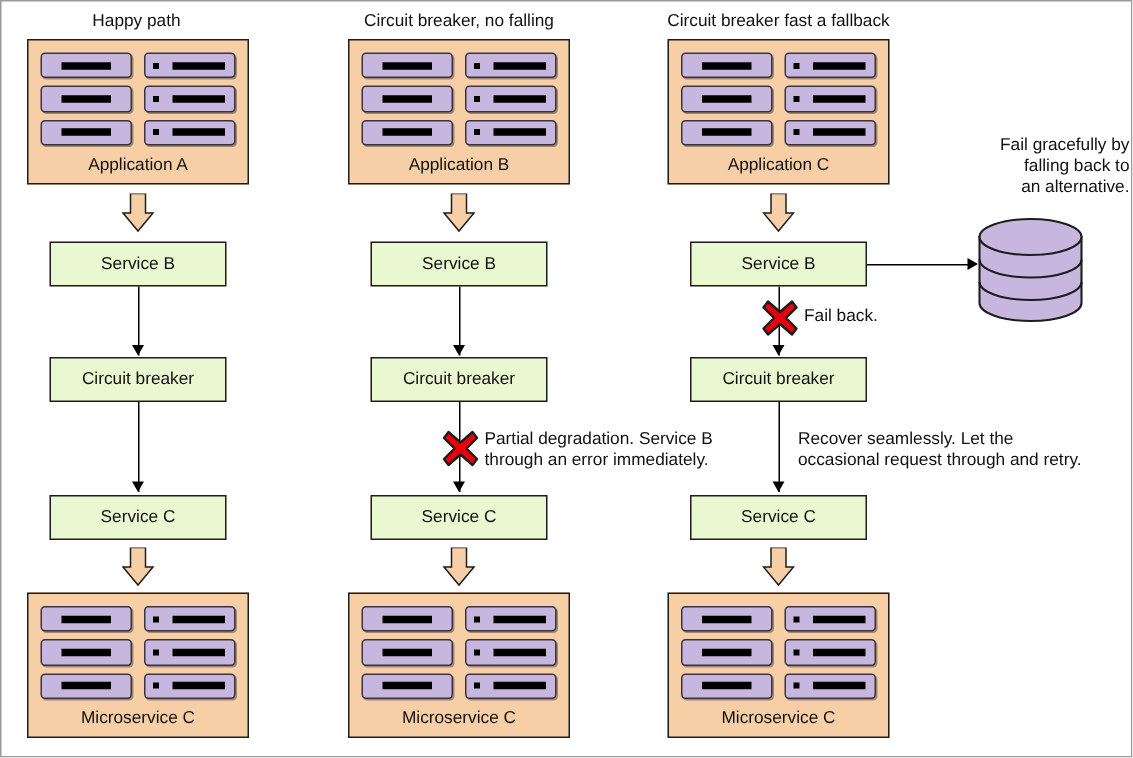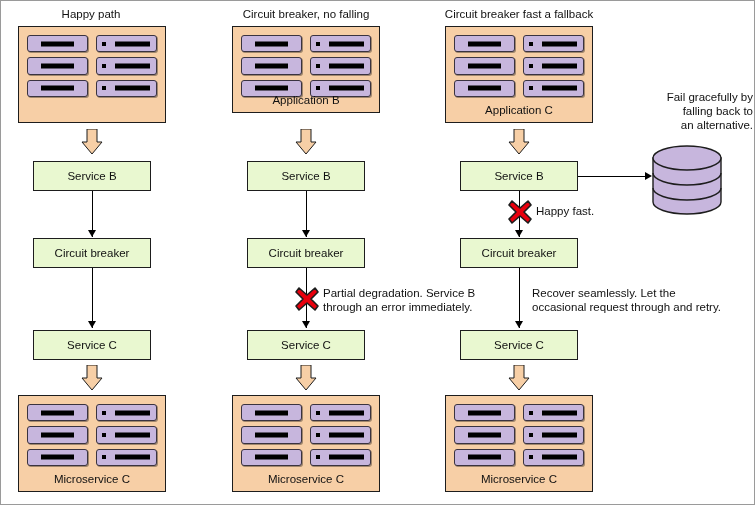--- a/index.html
+++ b/index.html
@@ -162,20 +162,21 @@
           <span class="bar"></span>
         </div>
       <div class="server type-a">
           <span class="bar"></span>
         </div>
       <div class="server type-b">
           <span class="dot"></span>
           <span class="bar"></span>
         </div>
     </div>
+    <div class="caption">Application A</div>
   </div>
 
   <div class="blockarrow" style="left:80px;top:128px;">
     <svg width="22" height="26" viewBox="0 0 22 26">
         <polygon points="6,0 16,0 16,13 21,13 11,25 1,13 6,13" fill="#f7cfa6" stroke="#1d1d1d" stroke-width="1"></polygon>
       </svg>
   </div>
 
   <div class="greenbox" style="left:32px;top:160px;width:118px;height:30px;">Service B</div>
   <div class="vline" style="left:91px;top:190px;height:46px;"></div>
@@ -213,21 +214,21 @@
           <span class="bar"></span>
         </div>
       <div class="server type-b">
           <span class="dot"></span>
           <span class="bar"></span>
         </div>
     </div>
     <div class="caption">Microservice C</div>
   </div>
 
-  <div class="appbox" style="left:231px;top:25px;width:148px;height:87px;padding-left:24px;">
+  <div class="appbox" style="left:231px;top:25px;width:148px;height:97px;padding-left:24px;">
     <div class="servers">
       <div class="server type-a">
           <span class="bar"></span>
         </div>
       <div class="server type-b">
           <span class="dot"></span>
           <span class="bar"></span>
         </div>
       <div class="server type-a">
           <span class="bar"></span>
@@ -356,21 +357,21 @@
   </div>
 
   <div class="vline" style="left:518px;top:190px;height:46px;"></div>
   <div class="arrowhead-down" style="left:514px;top:229px;"></div>
 
   <div class="xmark" style="left:506px;top:198px;">
     <svg width="26" height="26" viewBox="0 0 26 26">
       <path d="M5 2 L13 9 L21 2 L24 6 L17 13 L24 20 L21 24 L13 17 L5 24 L2 20 L9 13 L2 6 Z" fill="#e8000d" stroke="#1d1d1d" stroke-width="1.6" stroke-linejoin="round"></path>
     </svg>
   </div>
-  <div class="note" style="left:535px;top:203px;width:120px;">Happy fast.</div>
+  <div class="note" style="left:535px;top:203px;width:120px;">Fail back.</div>
 
   <div class="greenbox" style="left:459px;top:237px;width:118px;height:30px;">Circuit breaker</div>
   <div class="vline" style="left:518px;top:267px;height:60px;"></div>
   <div class="arrowhead-down" style="left:514px;top:320px;"></div>
 
   <div class="note" style="left:531px;top:285px;width:230px;">Recover seamlessly. Let the
 occasional request through and retry.</div>
 
   <div class="greenbox" style="left:459px;top:329px;width:118px;height:30px;">Service C</div>
 

